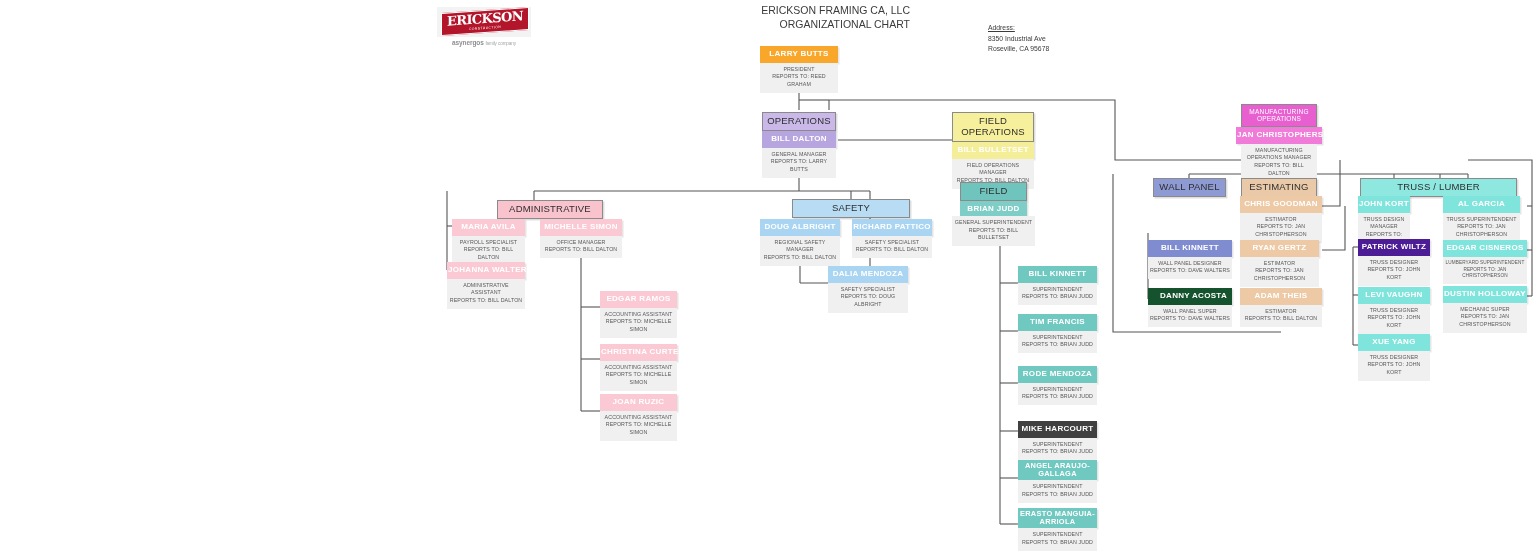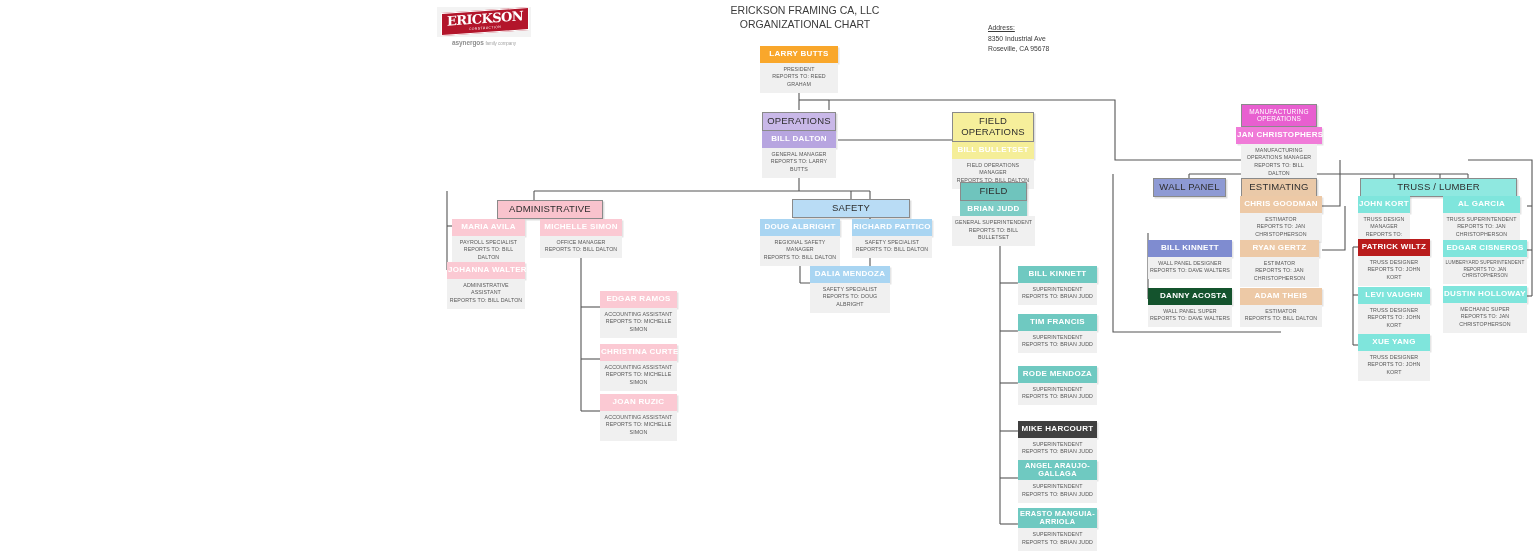--- a/index.html
+++ b/index.html
@@ -48,21 +48,21 @@
     color:#575757;
     padding:3px 2px 4px;
     box-sizing:border-box;
     line-height:1.45;
     letter-spacing:.1px;
   }
 
   
   #title{
     position:absolute;left:700px;top:3px;width:210px;
-    text-align:center;font-size:10.5px;color:#3b3b3b;line-height:1.35;
+    text-align:right;font-size:10.5px;color:#3b3b3b;line-height:1.35;
   }
   
   #address{
     position:absolute;left:988px;top:23px;width:130px;
     font-size:6.8px;color:#3b3b3b;line-height:1.55;
   }
   #address .lbl{text-decoration:underline;}
 
   
   #logo{position:absolute;left:437px;top:7px;width:94px;height:42px;}
@@ -289,21 +289,21 @@
   </div>
 
   <div class="node" style="left:852px;top:219px;width:80px;">
     <div class="name" style="background:#a9d5f2;">RICHARD PATTICO</div>
     <div class="role">
       <div>SAFETY SPECIALIST</div>
       <div>REPORTS TO: BILL DALTON</div>
     </div>
   </div>
 
-  <div class="node" style="left:810px;top:266px;width:80px;">
+  <div class="node" style="left:828px;top:266px;width:80px;">
     <div class="name" style="background:#a9d5f2;">DALIA MENDOZA</div>
     <div class="role">
       <div>SAFETY SPECIALIST</div>
       <div>REPORTS TO: DOUG ALBRIGHT</div>
     </div>
   </div>
 
   <div class="node" style="left:960px;top:182px;width:67px;">
     <div class="dept" style="background:#6fc4bd;">FIELD</div>
     <div class="name" style="background:#7ecdc6;">BRIAN JUDD</div>
@@ -406,21 +406,21 @@
   </div>
 
   <div class="node" style="left:1358px;top:196px;width:52px;">
     <div class="name" style="background:#7fe5dc;">JOHN KORT</div>
     <div class="role">
       <div>TRUSS DESIGN MANAGER</div>
       <div>REPORTS TO: JAN CHRISTOPHERSON</div>
     </div>
   </div>
   <div class="node" style="left:1358px;top:239px;width:72px;">
-    <div class="name" style="background:#b91c1c;">PATRICK WILTZ</div>
+    <div class="name" style="background:#4c1d95;">PATRICK WILTZ</div>
     <div class="role">
       <div>TRUSS DESIGNER</div>
       <div>REPORTS TO: JOHN KORT</div>
     </div>
   </div>
   <div class="node" style="left:1358px;top:287px;width:72px;">
     <div class="name" style="background:#7fe5dc;">LEVI VAUGHN</div>
     <div class="role">
       <div>TRUSS DESIGNER</div>
       <div>REPORTS TO: JOHN KORT</div>

